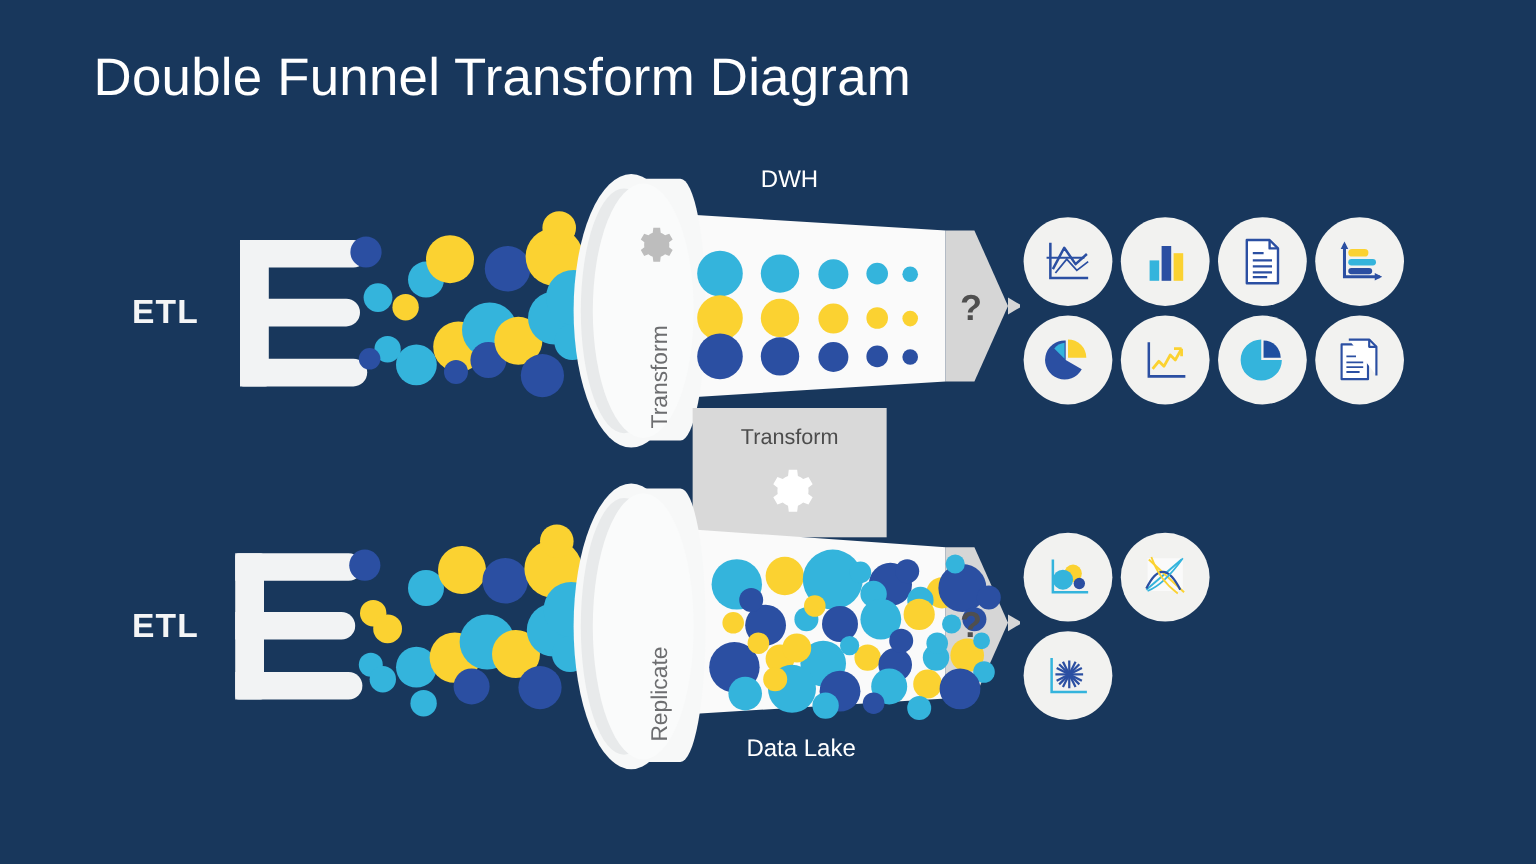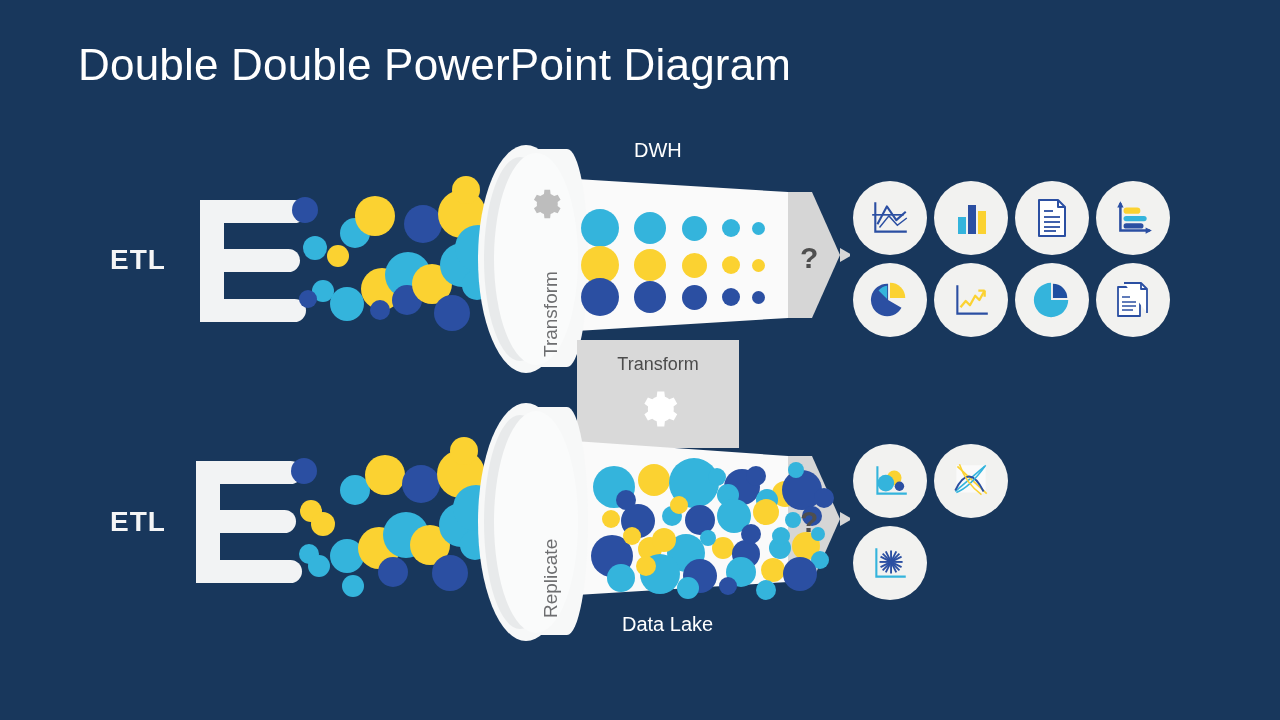--- a/index.html
+++ b/index.html
@@ -116,21 +116,21 @@
     background:#F2F2F0;
     display:flex; align-items:center; justify-content:center;
   }
   .icon-circle svg { display:block; }
 </style>
 </head>
 <body>
 
 <div id="slide">
 
-  <div id="page-title">Double Double PowerPoint Diagram</div>
+  <div id="page-title">Double Funnel Transform Diagram</div>
 
   <div class="etl-label" id="etl-label-top">ETL</div>
 
   <div class="e-glyph" id="e-glyph-top" style="left:200px; top:200px; width:106px; height:122px;">
     <div class="spine"></div>
     <div class="arm" style="top:0px;   width:106px;"></div>
     <div class="arm" style="top:49px;  width:100px;"></div>
     <div class="arm" style="top:99px;  width:106px;"></div>
   </div>
 

